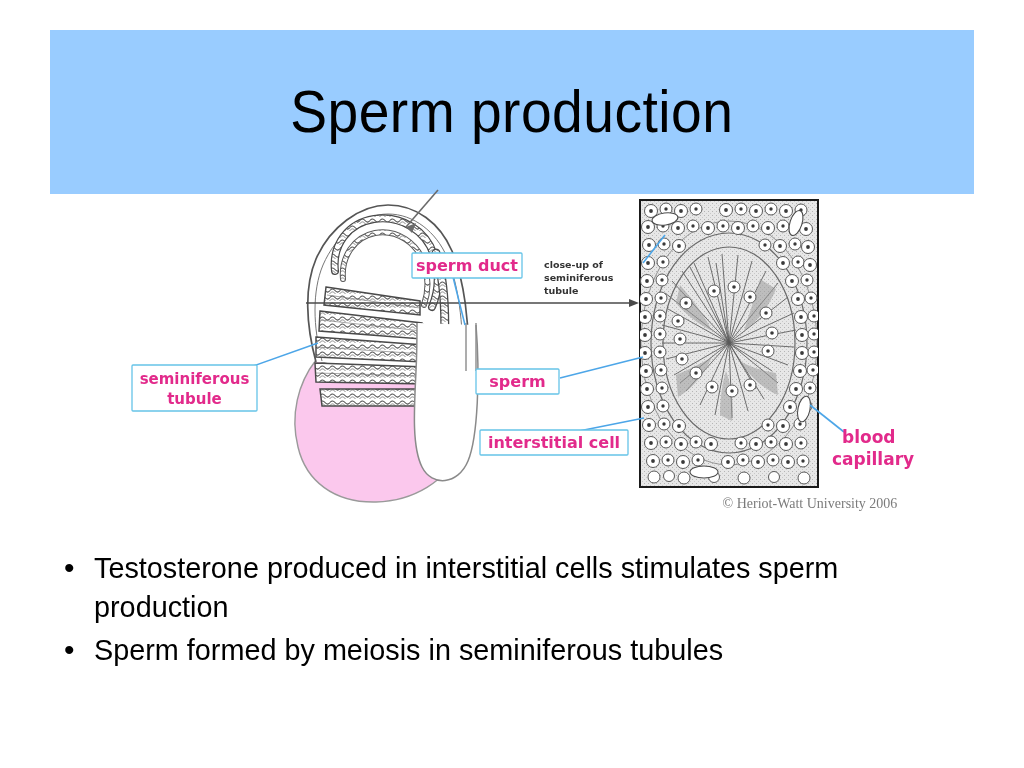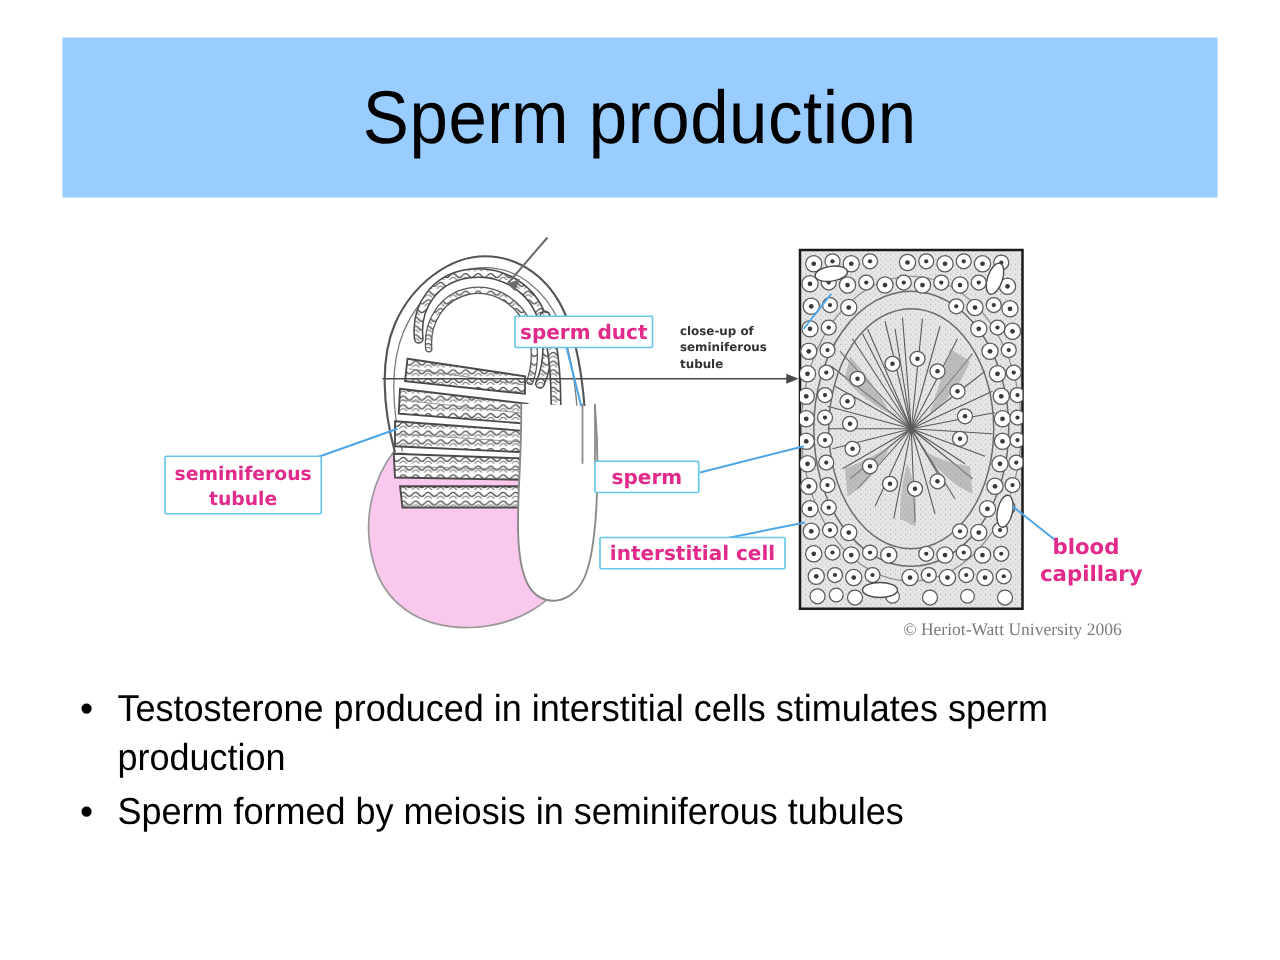--- a/index.html
+++ b/index.html
@@ -14,21 +14,21 @@
     overflow: hidden;
     font-family: "Liberation Sans", sans-serif;
   }
 
   
   #title-banner {
     position: absolute;
     left: 50px;
     top: 30px;
     width: 924px;
-    height: 128px;
+    height: 164px;
     background: #99ccff;
     display: flex;
     align-items: center;
     justify-content: center;
   }
   #title-text {
     font-family: "Liberation Sans Narrow", "Liberation Sans", sans-serif;
     font-size: 60px;
     line-height: 1;
     color: #000000;

